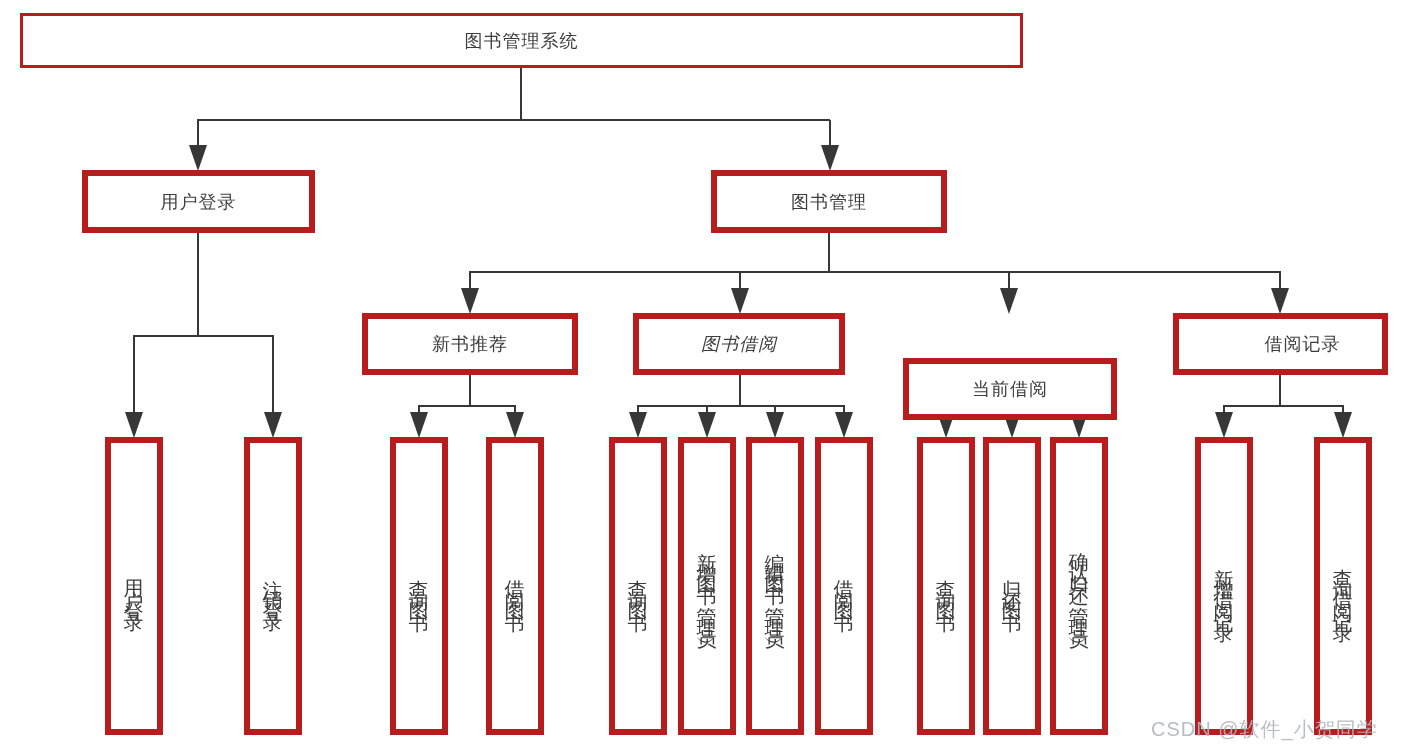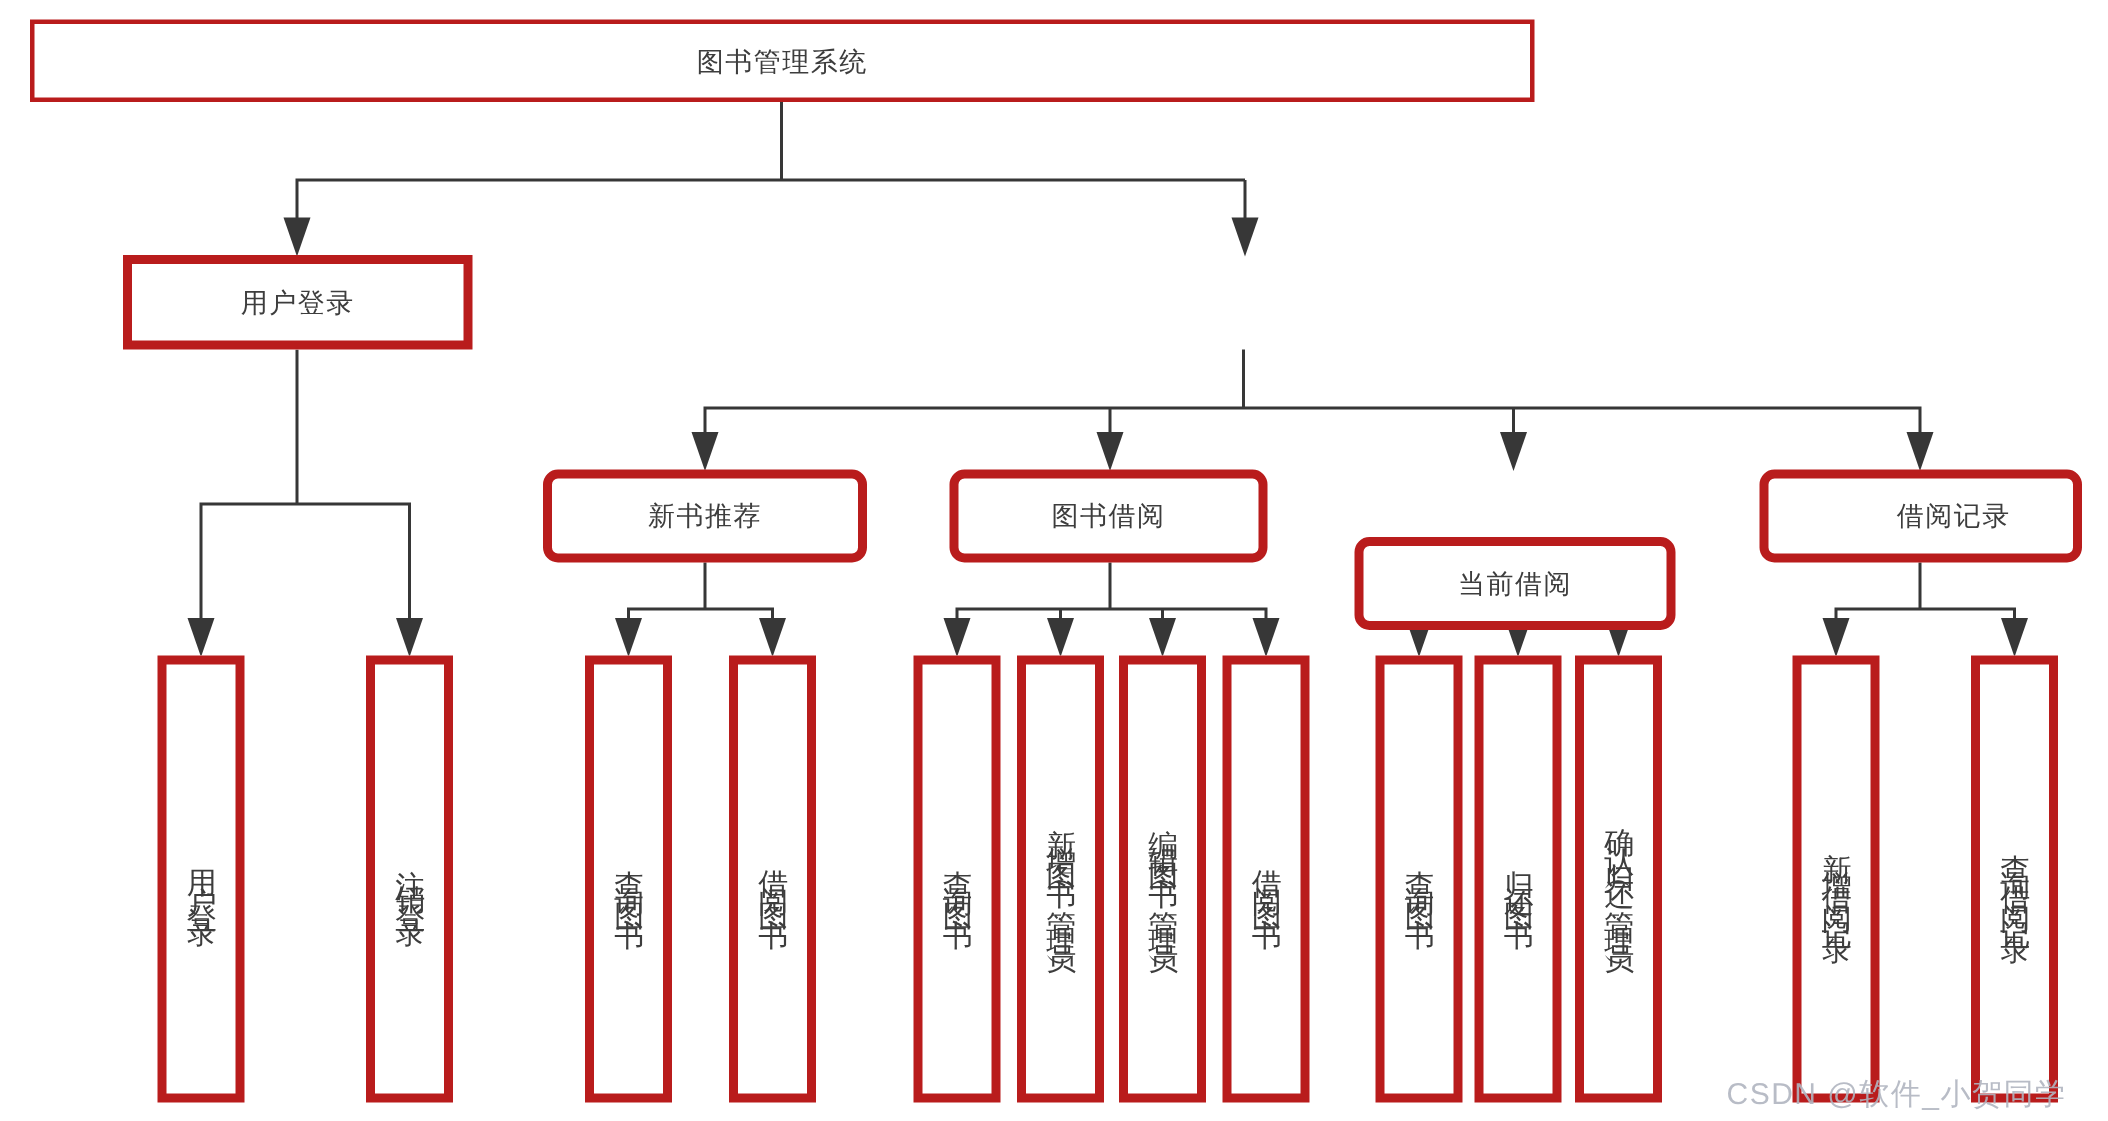--- a/index.html
+++ b/index.html
@@ -33,23 +33,23 @@
     color: #3d3d3d;
   }
   .hlabel {
     font-size: 18px;
     letter-spacing: 1px;
     white-space: nowrap;
   }
   .root-box   { left: 20px;  top: 13px;  width: 1003px; height: 55px; border-width: 3px; }
   .l2-user    { left: 82px;  top: 170px; width: 233px;  height: 63px; }
   .l2-mgmt    { left: 711px; top: 170px; width: 236px;  height: 63px; }
-  .l3         { top: 313px;  height: 62px; border-radius: 10px; }
+  .l3         { top: 313px;  height: 62px; }
   .l3-recommend { left: 362px;  width: 216px; }
-  .l3-borrow    { left: 633px;  width: 212px; }
+  .l3-borrow    { left: 633px;  width: 212px; font-style: italic; }
   .l3-current   { left: 903px;  width: 214px; margin-top: 45px; }
   .l3-records   { left: 1173px; width: 215px; padding-left: 44px; }
   .leaf {
     top: 437px;
     width: 58px;
     height: 298px;
   }
   .vtext {
     writing-mode: vertical-rl;
     text-orientation: mixed;
@@ -119,20 +119,23 @@
     </g>
   </svg>
 
   <div class="box root-box">
     <span class="hlabel">图书管理系统</span>
   </div>
 
   <div class="box l2-user">
     <span class="hlabel">用户登录</span>
   </div>
+  <div class="box l2-mgmt">
+    <span class="hlabel">图书管理</span>
+  </div>
 
   <div class="box l3 l3-recommend">
     <span class="hlabel">新书推荐</span>
   </div>
   <div class="box l3 l3-borrow">
     <span class="hlabel">图书借阅</span>
   </div>
   <div class="box l3 l3-current">
     <span class="hlabel">当前借阅</span>
   </div>

